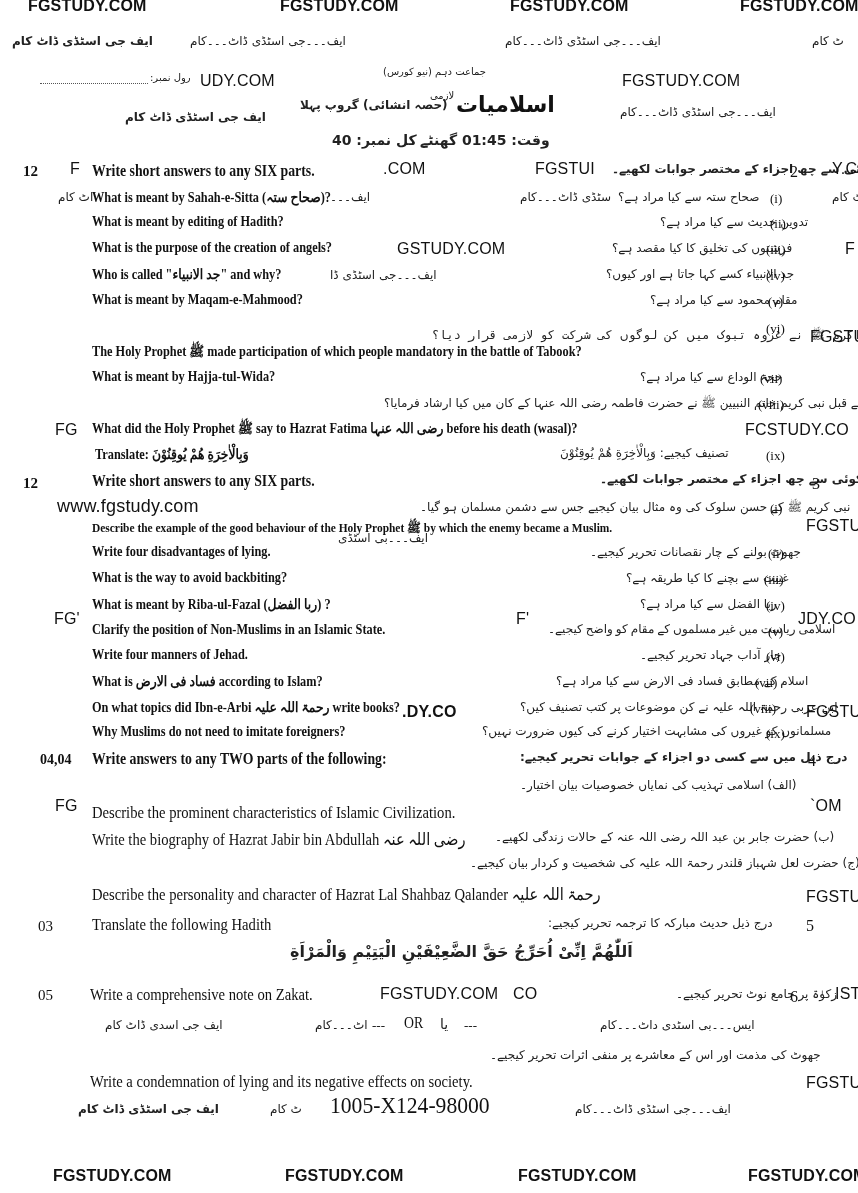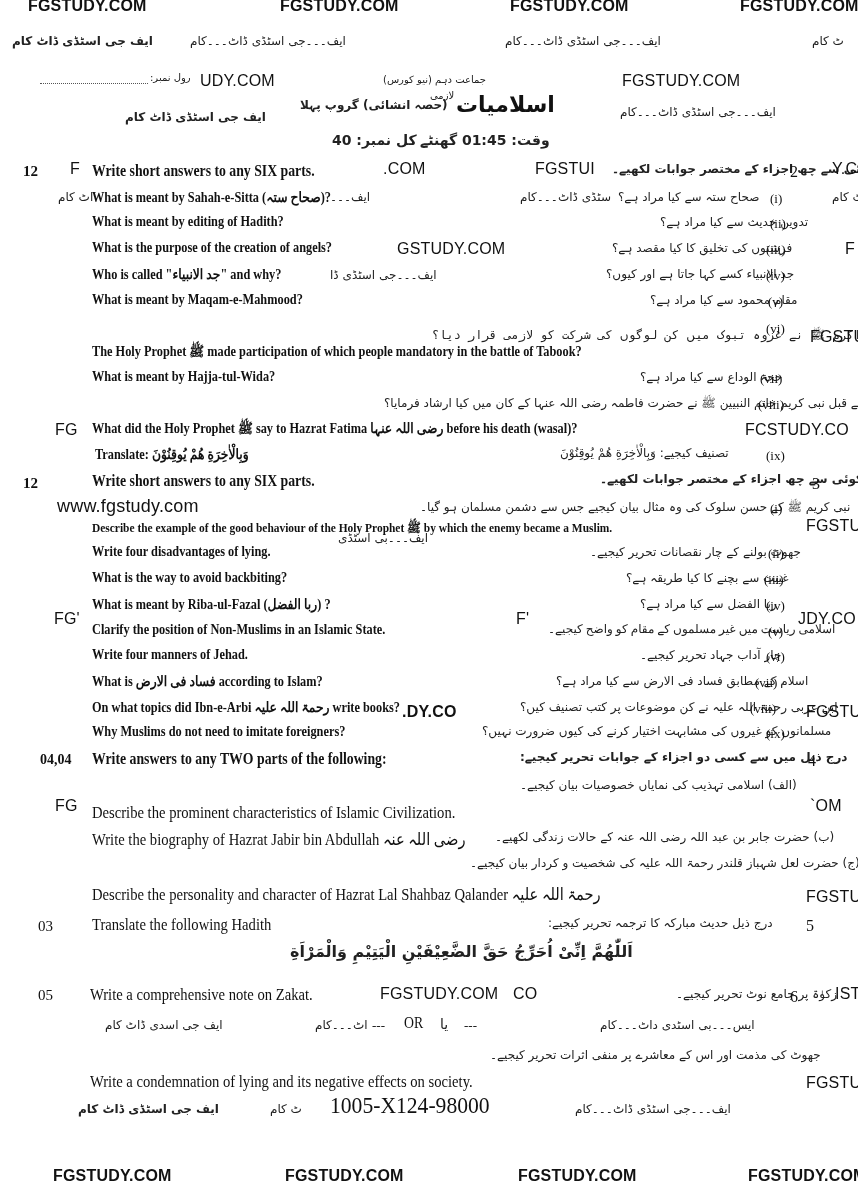--- a/index.html
+++ b/index.html
@@ -23,21 +23,21 @@
 <div class="abs wm" style="left:740px;top:-3px;font-weight:bold;">FGSTUDY.COM</div>
 
 <div class="abs urdu" style="left:12px;top:34px;font-weight:bold;">ایف جی اسٹڈی ڈاٹ کام</div>
 <div class="abs urdu" style="left:190px;top:34px;">ایف۔۔۔جی اسٹڈی ڈاٹ۔۔۔کام</div>
 <div class="abs urdu" style="left:505px;top:34px;">ایف۔۔۔جی اسٹڈی ڈاٹ۔۔۔کام</div>
 <div class="abs urdu" style="left:812px;top:34px;">ٹ کام</div>
 
 <div class="abs urdu urdu-sm" style="left:150px;top:72px;">رول نمبر:</div>
 <div class="abs" style="left:40px;top:83px;width:108px;border-top:1px dotted #555;"></div>
 <div class="abs wm" style="left:200px;top:72px;">UDY.COM</div>
-<div class="abs urdu urdu-sm" style="left:383px;top:66px;margin-top:8px;">جماعت دہم (نیو کورس)</div>
+<div class="abs urdu urdu-sm" style="left:383px;top:66px;">جماعت دہم (نیو کورس)</div>
 <div class="abs wm" style="left:622px;top:72px;">FGSTUDY.COM</div>
 <div class="abs urdu" style="left:125px;top:110px;font-weight:bold;">ایف جی اسٹڈی ڈاٹ کام</div>
 <div class="abs title" style="left:456px;top:92px;">اسلامیات</div>
 <div class="abs urdu urdu-sm" style="left:430px;top:90px;">لازمی</div>
 <div class="abs urdu" style="left:300px;top:98px;font-weight:bold;">(حصہ انشائی) گروپ پہلا</div>
 <div class="abs urdu" style="left:620px;top:105px;">ایف۔۔۔جی اسٹڈی ڈاٹ۔۔۔کام</div>
 <div class="abs urdu" style="left:332px;top:132px;font-weight:bold;font-size:14px;">کل نمبر: 40</div>
 <div class="abs urdu" style="left:420px;top:132px;font-weight:bold;font-size:14px;">وقت: 01:45 گھنٹے</div>
 
 <div class="abs marks" style="left:23px;top:163px;">12</div>
@@ -142,21 +142,21 @@
 
 <div class="abs en" style="left:92px;top:724px;">Why Muslims do not need to imitate foreigners?</div>
 <div class="abs urdu" style="left:482px;top:724px;">مسلمانوں کو غیروں کی مشابہت اختیار کرنے کی کیوں ضرورت نہیں؟</div>
 <div class="abs rn" style="left:766px;top:726px;">(ix)</div>
 
 <div class="abs marks" style="left:40px;top:752px;font-size:14px;">04,04</div>
 <div class="abs en-q" style="left:92px;top:750px;">Write answers to any TWO parts of the following:</div>
 <div class="abs urdu" style="left:520px;top:750px;font-weight:bold;">درج ذیل میں سے کسی دو اجزاء کے جوابات تحریر کیجیے:</div>
 <div class="abs rn" style="left:808px;top:752px;font-size:16px;">4</div>
 
-<div class="abs urdu" style="left:520px;top:778px;">(الف) اسلامی تہذیب کی نمایاں خصوصیات بیان کیجیے۔</div>
+<div class="abs urdu" style="left:520px;top:778px;">(الف) اسلامی تہذیب کی نمایاں خصوصیات بیان اختیار۔</div>
 <div class="abs wm" style="left:55px;top:797px;">FG</div>
 <div class="abs wm" style="left:810px;top:797px;">`OM</div>
 <div class="abs en-q" style="left:92px;top:803px;font-size:17px;font-weight:normal;">Describe the prominent characteristics of Islamic Civilization.</div>
 
 <div class="abs en-q" style="left:92px;top:829px;font-size:17px;font-weight:normal;">Write the biography of Hazrat Jabir bin Abdullah رضی اللہ عنہ</div>
 <div class="abs urdu" style="left:495px;top:830px;">(ب) حضرت جابر بن عبد اللہ رضی اللہ عنہ کے حالات زندگی لکھیے۔</div>
 
 <div class="abs urdu" style="left:470px;top:856px;">(ج) حضرت لعل شہباز قلندر رحمۃ اللہ علیہ کی شخصیت و کردار بیان کیجیے۔</div>
 
 <div class="abs en-q" style="left:92px;top:884px;font-size:17px;font-weight:normal;">Describe the personality and character of Hazrat Lal Shahbaz Qalander رحمۃ اللہ علیہ</div>

